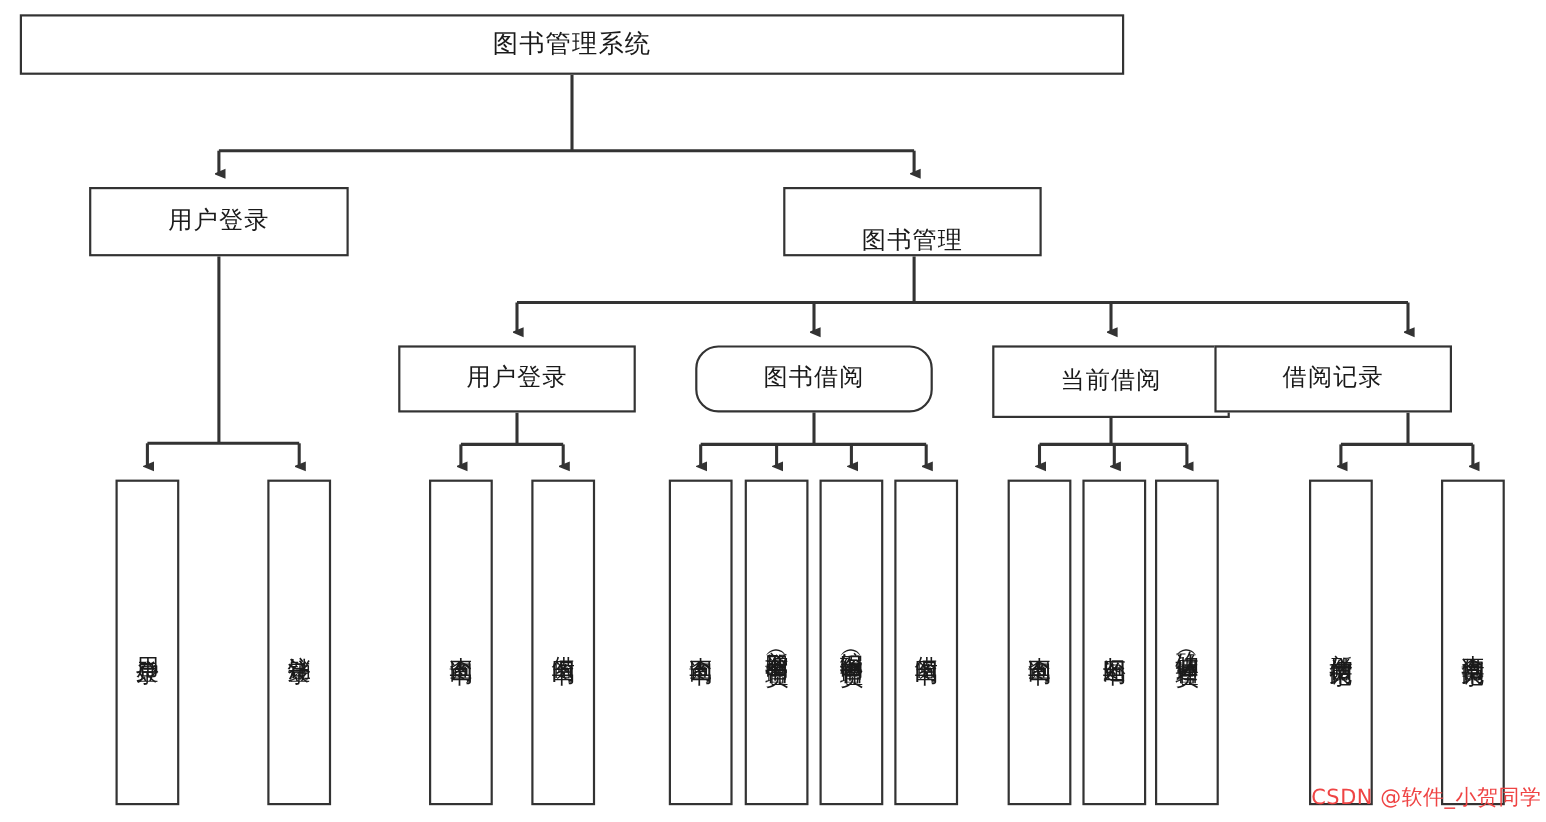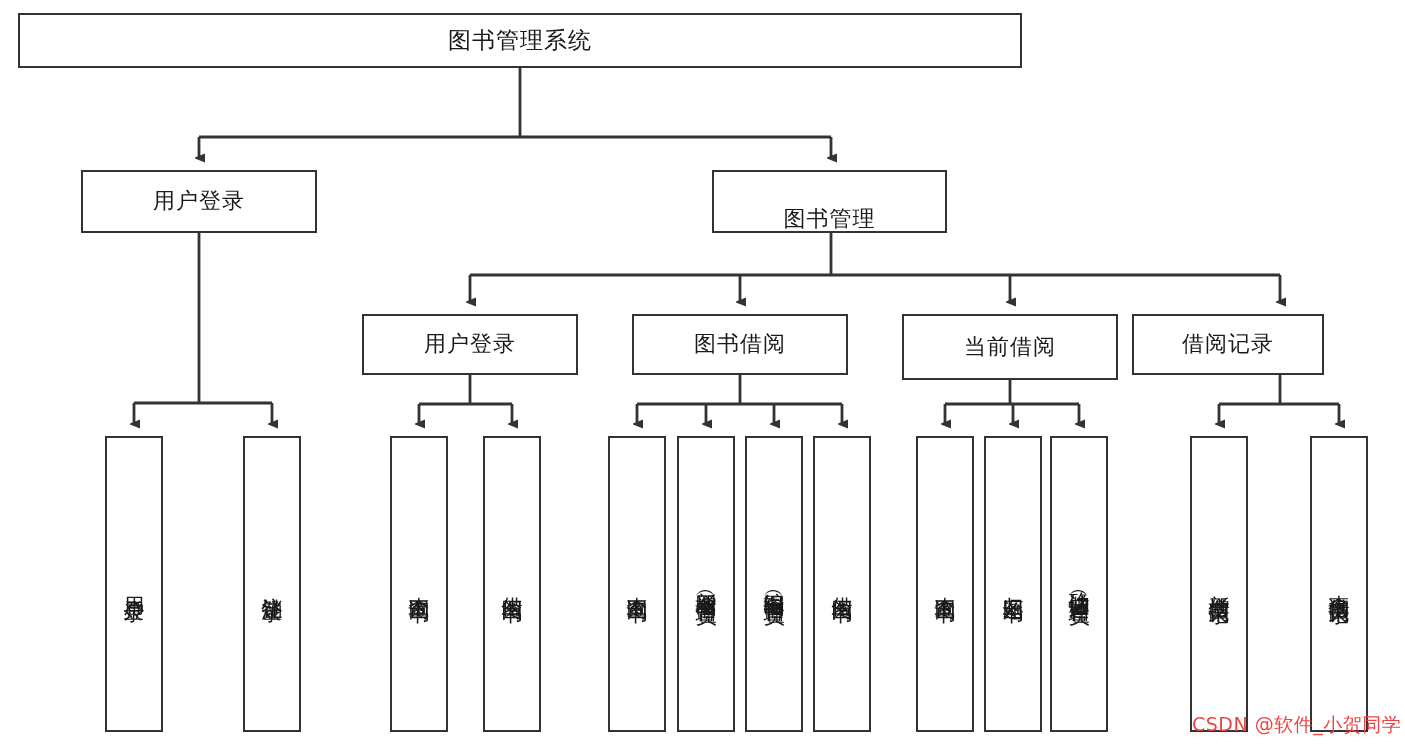--- a/index.html
+++ b/index.html
@@ -125,27 +125,27 @@
   <div class="node horiz" style="left: 81px; top: 170px; width: 236px; height: 63px;">
     <span class="nlabel">用户登录</span>
   </div>
   <div class="node horiz" style="left: 712px; top: 170px; width: 235px; height: 63px; align-items: flex-end;">
     <span class="nlabel">图书管理</span>
   </div>
 
   <div class="node horiz" style="left: 362px; top: 314px; width: 216px; height: 61px;">
     <span class="nlabel">用户登录</span>
   </div>
-  <div class="node horiz" style="left: 632px; top: 314px; width: 216px; height: 61px;">
+  <div class="node horiz" style="left: 632px; top: 314px; width: 216px; height: 61px; border-radius: 21px;">
     <span class="nlabel">图书借阅</span>
   </div>
   <div class="node horiz" style="left: 902px; top: 314px; width: 216px; height: 66px;">
     <span class="nlabel">当前借阅</span>
   </div>
-  <div class="node horiz" style="left: 1132px; top: 314px; width: 192px; height: 61px;">
+  <div class="node horiz" style="left: 1104px; top: 314px; width: 216px; height: 61px;">
     <span class="nlabel">借阅记录</span>
   </div>
 
   <div class="node vert" style="left: 105px; top: 436px; width: 58px; height: 296px;">
     <span class="nlabel">用户登录</span>
   </div>
   <div class="node vert" style="left: 243px; top: 436px; width: 58px; height: 296px;">
     <span class="nlabel">注销登录</span>
   </div>
   <div class="node vert" style="left: 390px; top: 436px; width: 58px; height: 296px;">

